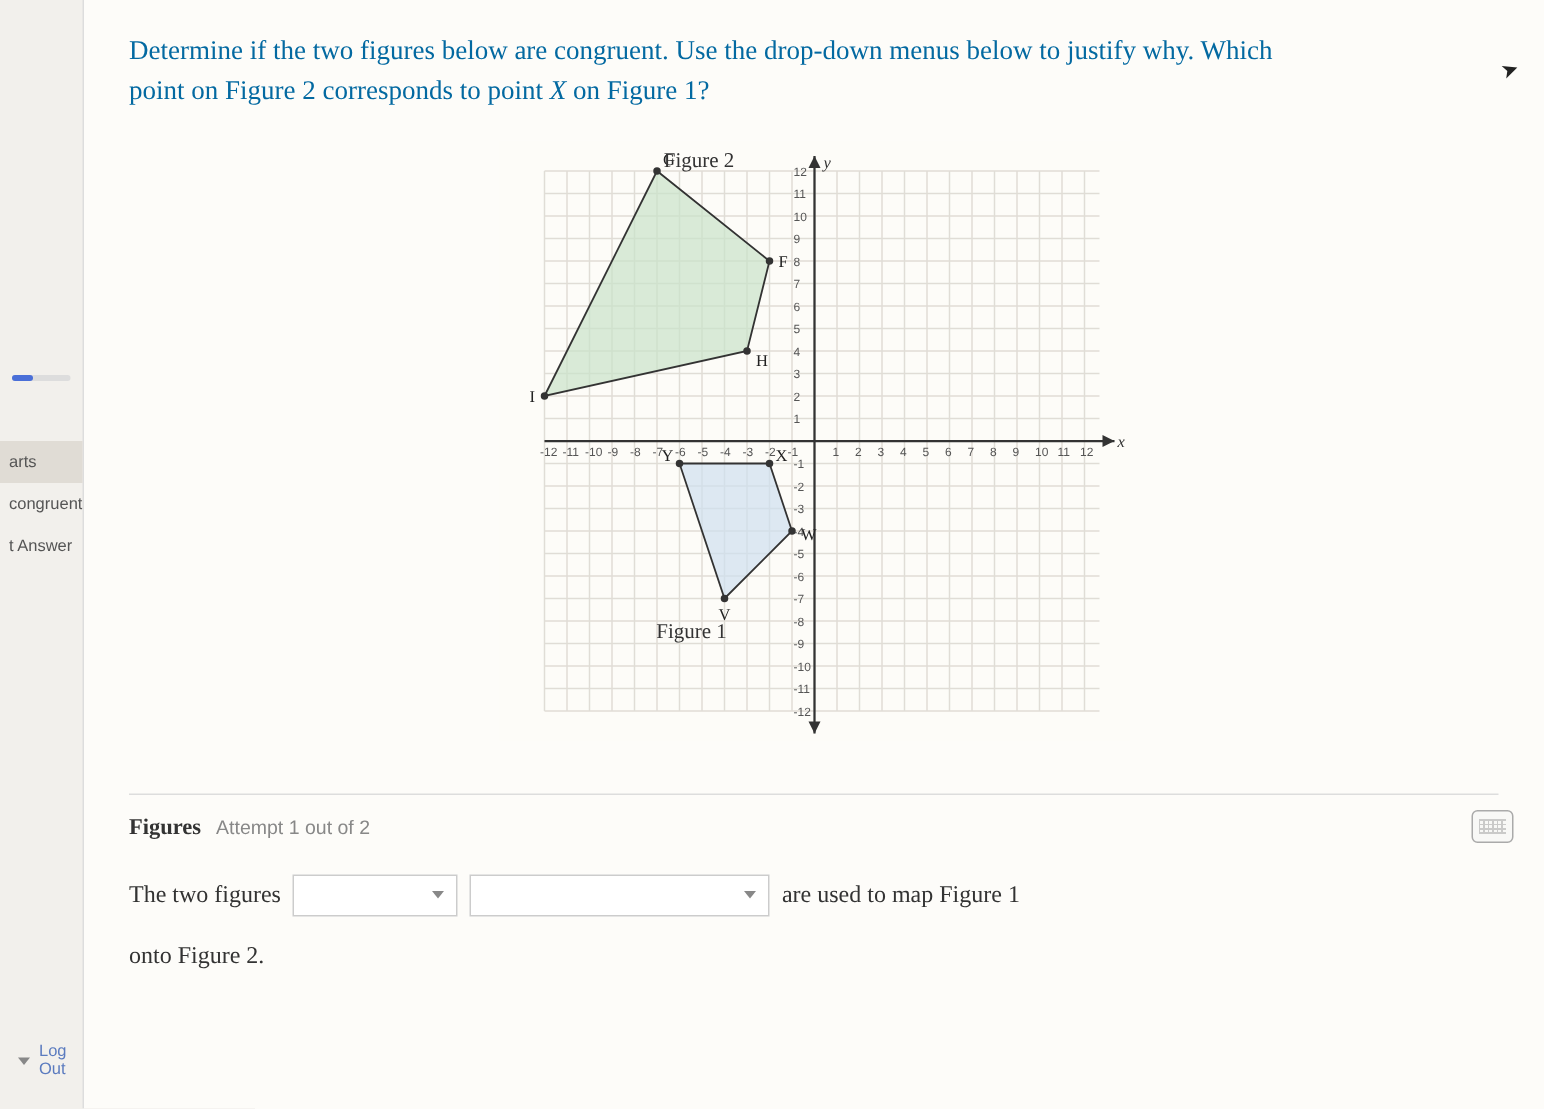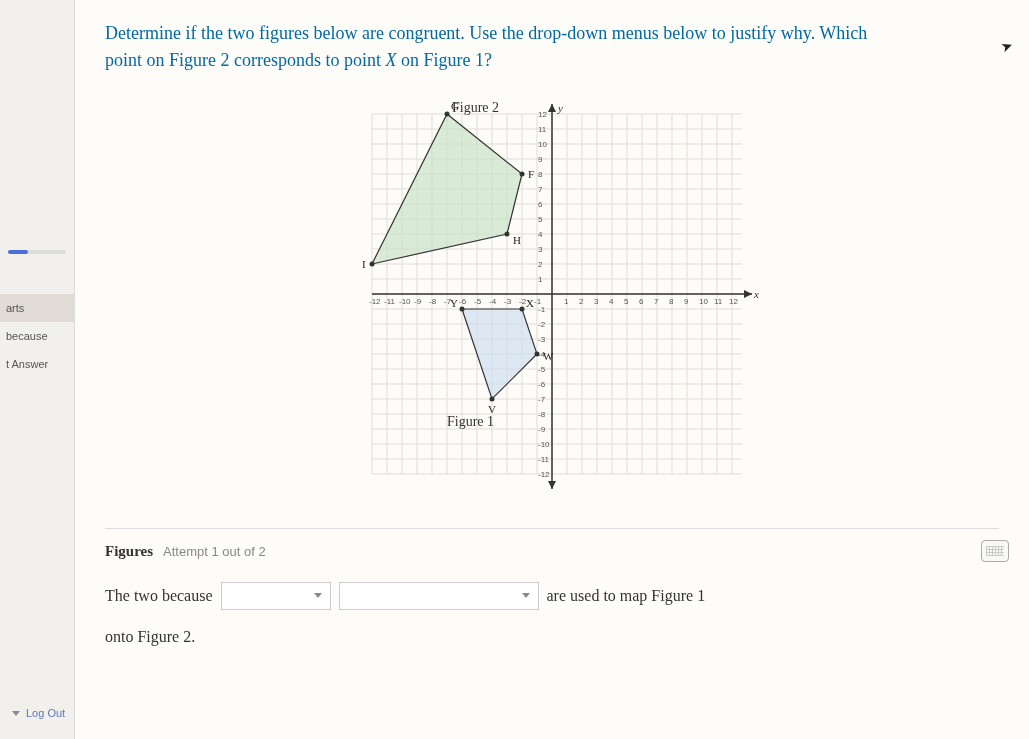--- a/index.html
+++ b/index.html
@@ -6,21 +6,21 @@
   body {
     font-family: Georgia, 'Times New Roman', serif;
     background: #e8e5e0;
     width: 1029px;
     height: 739px;
     overflow: hidden;
     display: flex;
     position: relative;
   }
   .sidebar {
-    width: 75px;
+    width: 56px;
     background: #f2f0ec;
     border-right: 1px solid #ddd;
     display: flex;
     flex-direction: column;
     padding-top: 250px;
     font-family: Arial, sans-serif;
     font-size: 11px;
     color: #555;
   }
   .sidebar-item {
@@ -149,21 +149,21 @@
   }
 </style>
 </head>
 <body>
 
 <div class="sidebar">
   <div class="progress-bar">
       <div class="progress-fill"></div>
     </div>
   <div class="sidebar-item active">arts</div>
-  <div class="sidebar-item">because</div>
+  <div class="sidebar-item">congruent</div>
   <div class="sidebar-item">t Answer</div>
   <div class="logout-area">
     <span class="dropdown-chevron"></span>
     <span>Log Out</span>
   </div>
 </div>
 
 <div class="main">
   <span class="cursor">➤</span>
 
@@ -321,21 +321,21 @@
   </div>
 
   <div class="keyboard-icon"></div>
 
   <div class="answer-block">
     <div class="answer-head">
       <span class="answer-title">Figures</span>
       <span class="attempt">Attempt 1 out of 2</span>
     </div>
     <div class="answer-line">
-      <span>The two because</span>
+      <span>The two figures</span>
       <span class="dd">
           <span></span>
           <span class="dropdown-chevron"></span>
         </span>
       <span class="dd dd-wide">
           <span></span>
           <span class="dropdown-chevron"></span>
         </span>
       <span>are used to map Figure 1</span>
     </div>

